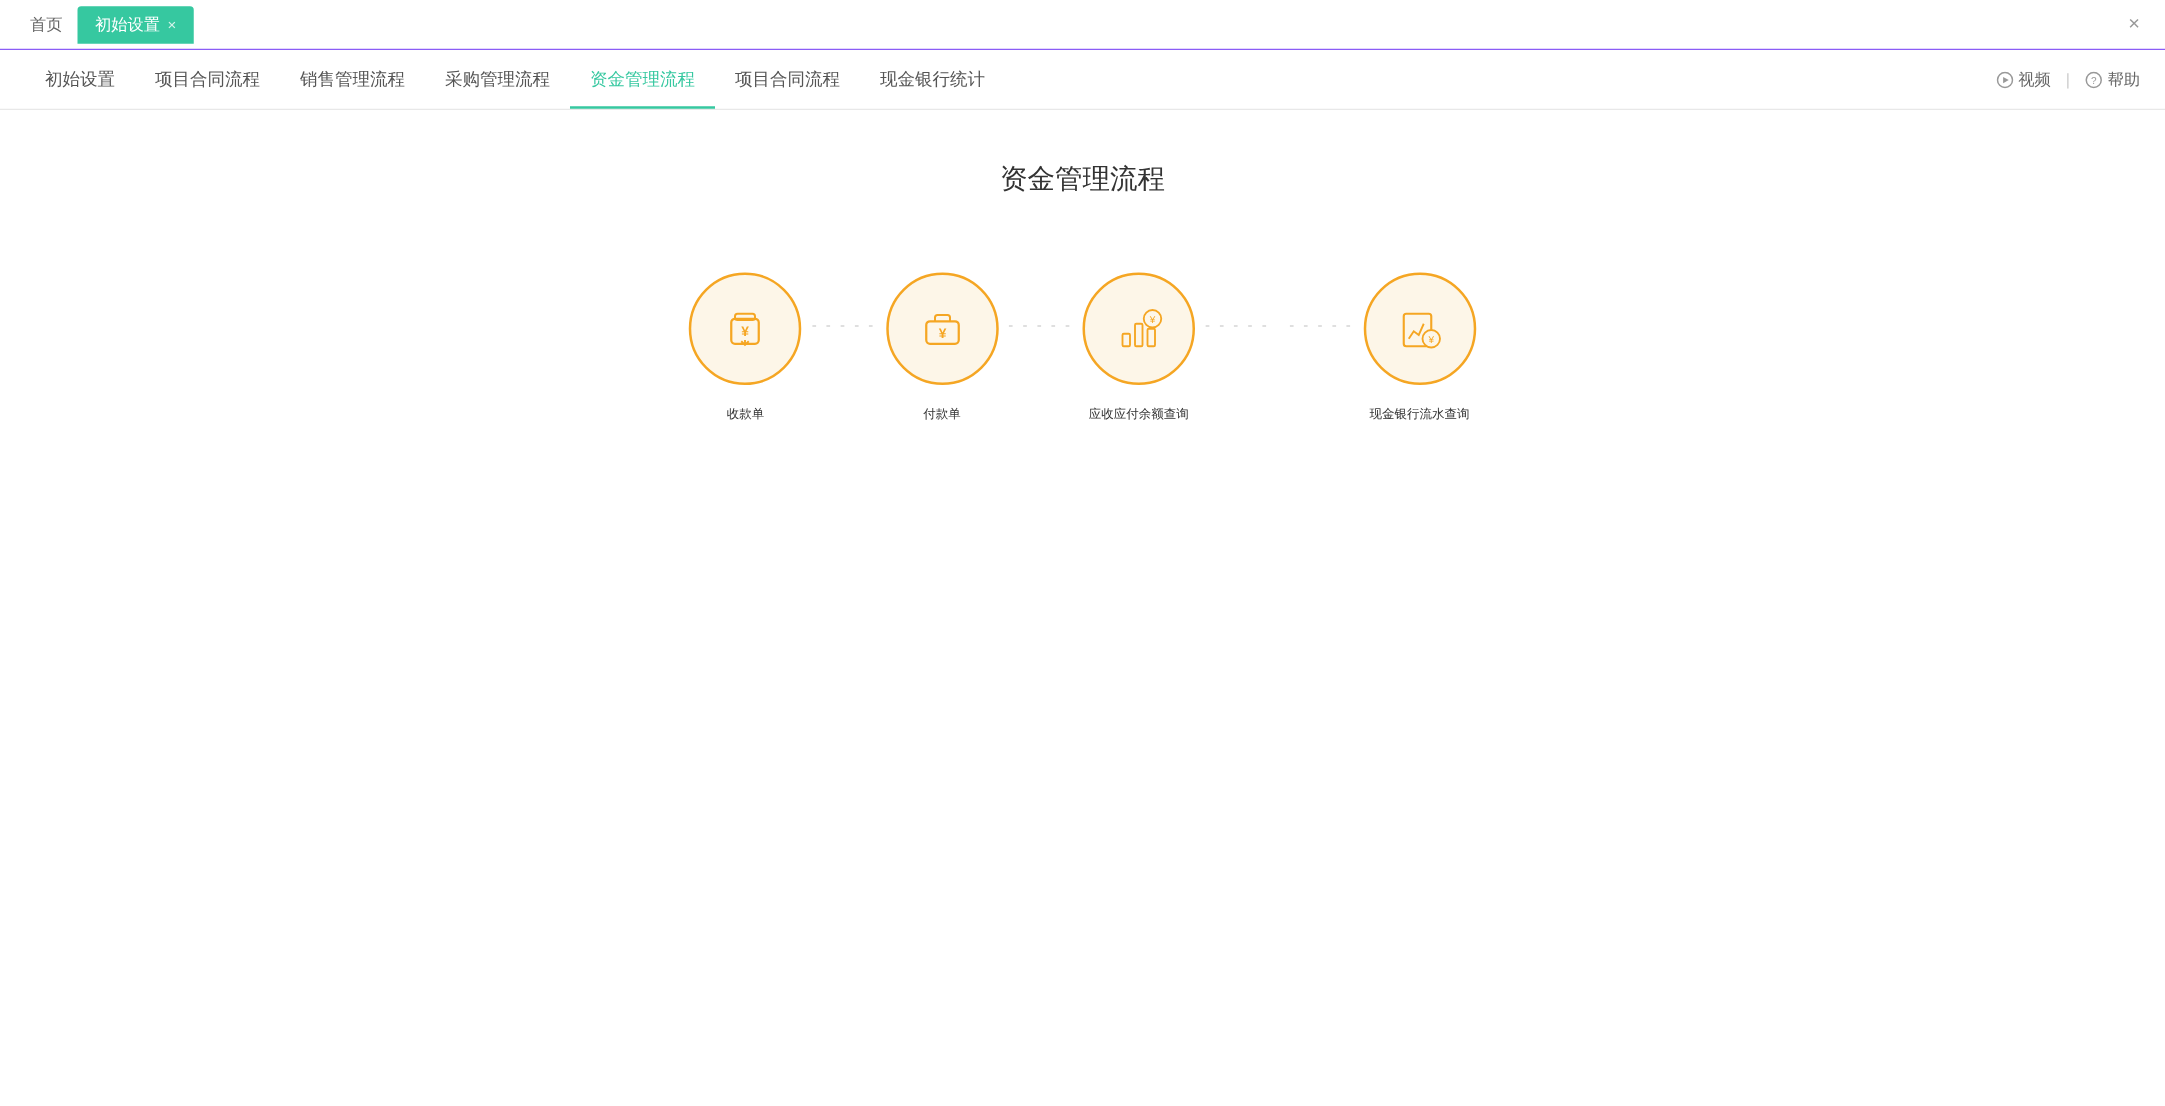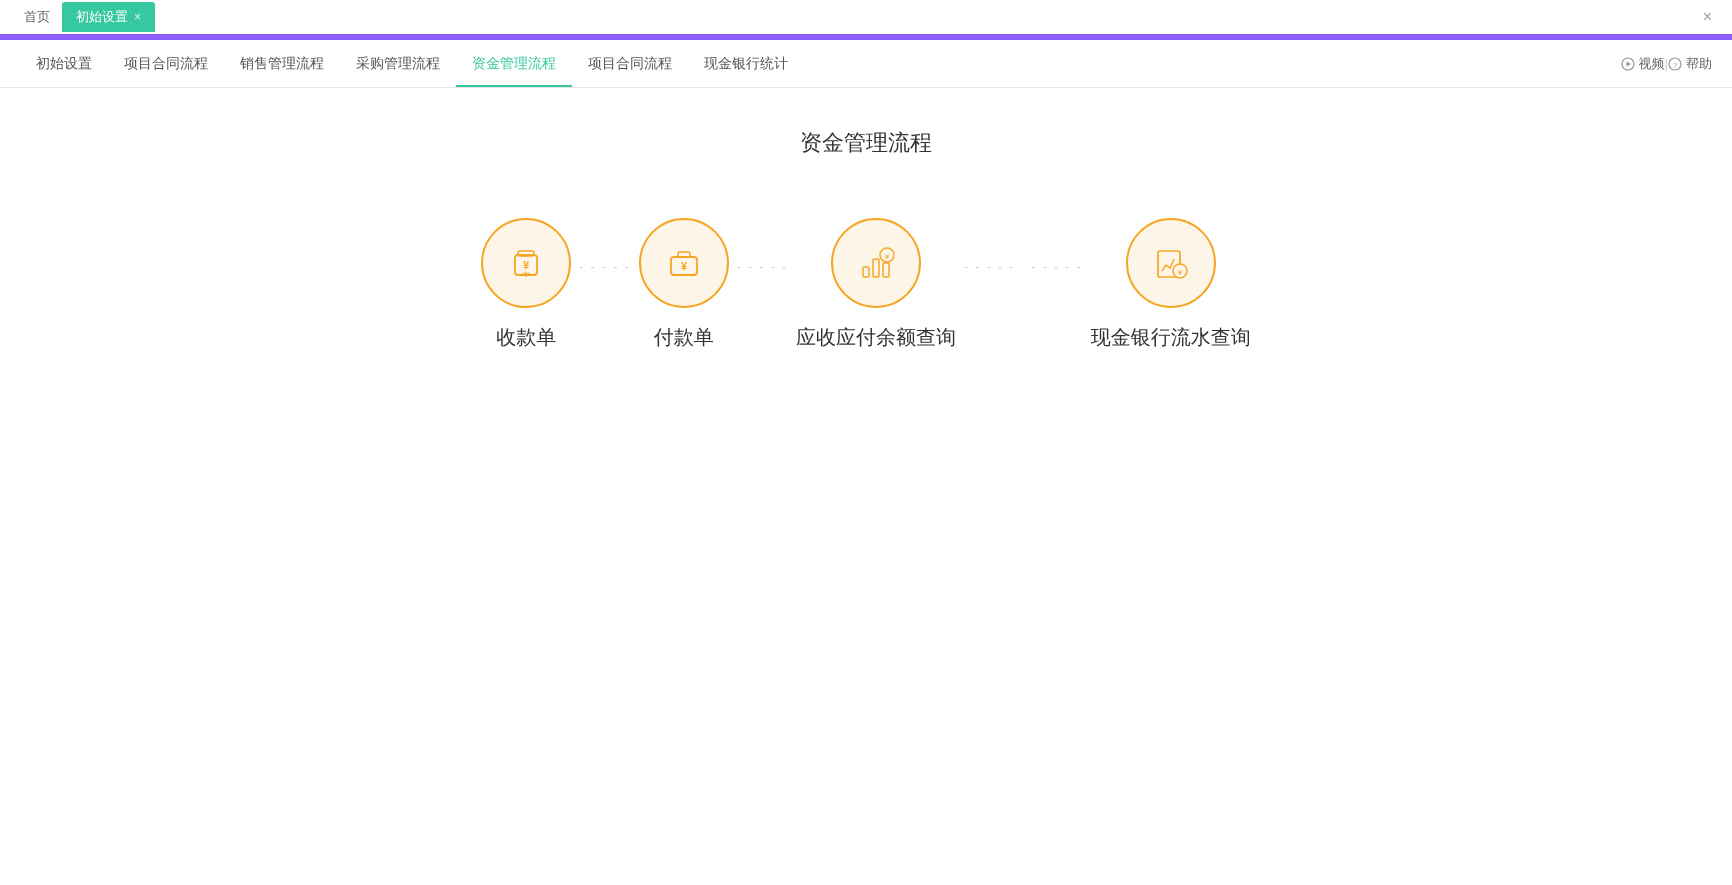--- a/index.html
+++ b/index.html
@@ -3,21 +3,21 @@
   <meta charset="utf-8">
   <style>
     * { box-sizing: border-box; margin: 0; padding: 0; }
     body { font-family: -apple-system, BlinkMacSystemFont, "PingFang SC", "Microsoft YaHei", sans-serif; background: #f5f5f5; }
 
     
     .top-bar {
       display: flex;
       align-items: center;
       background: #fff;
-      border-bottom: 6px solid #8b5cf6;
+      border-bottom: 1px solid #8b5cf6;
       height: 40px;
       padding: 0 12px;
     }
     .top-bar-home {
       font-size: 13px;
       color: #666;
       cursor: pointer;
       padding: 0 12px;
     }
     .top-bar-tab {
@@ -75,21 +75,21 @@
       bottom: 0;
       left: 0;
       right: 0;
       height: 2px;
       background: #36c8a0;
     }
     .nav-right {
       margin-left: auto;
       display: flex;
       align-items: center;
-      gap: 0;
+      gap: 12px;
       font-size: 13px;
       color: #666;
       cursor: pointer;
     }
     .nav-right span { display: flex; align-items: center; gap: 4px; }
 
     
     .main-content {
       background: #fff;
       min-height: calc(885px - 88px);
@@ -125,21 +125,21 @@
       background: #fdf6e8;
       display: flex;
       align-items: center;
       justify-content: center;
     }
     .flow-circle svg {
       width: 44px;
       height: 44px;
     }
     .flow-label {
-      font-size: 20px;
+      font-size: 10px;
       color: #333;
     }
     .flow-arrow {
       display: flex;
       align-items: center;
       padding: 0 8px;
       margin-bottom: 36px; 
       color: #ccc;
       font-size: 12px;
       letter-spacing: 2px;

